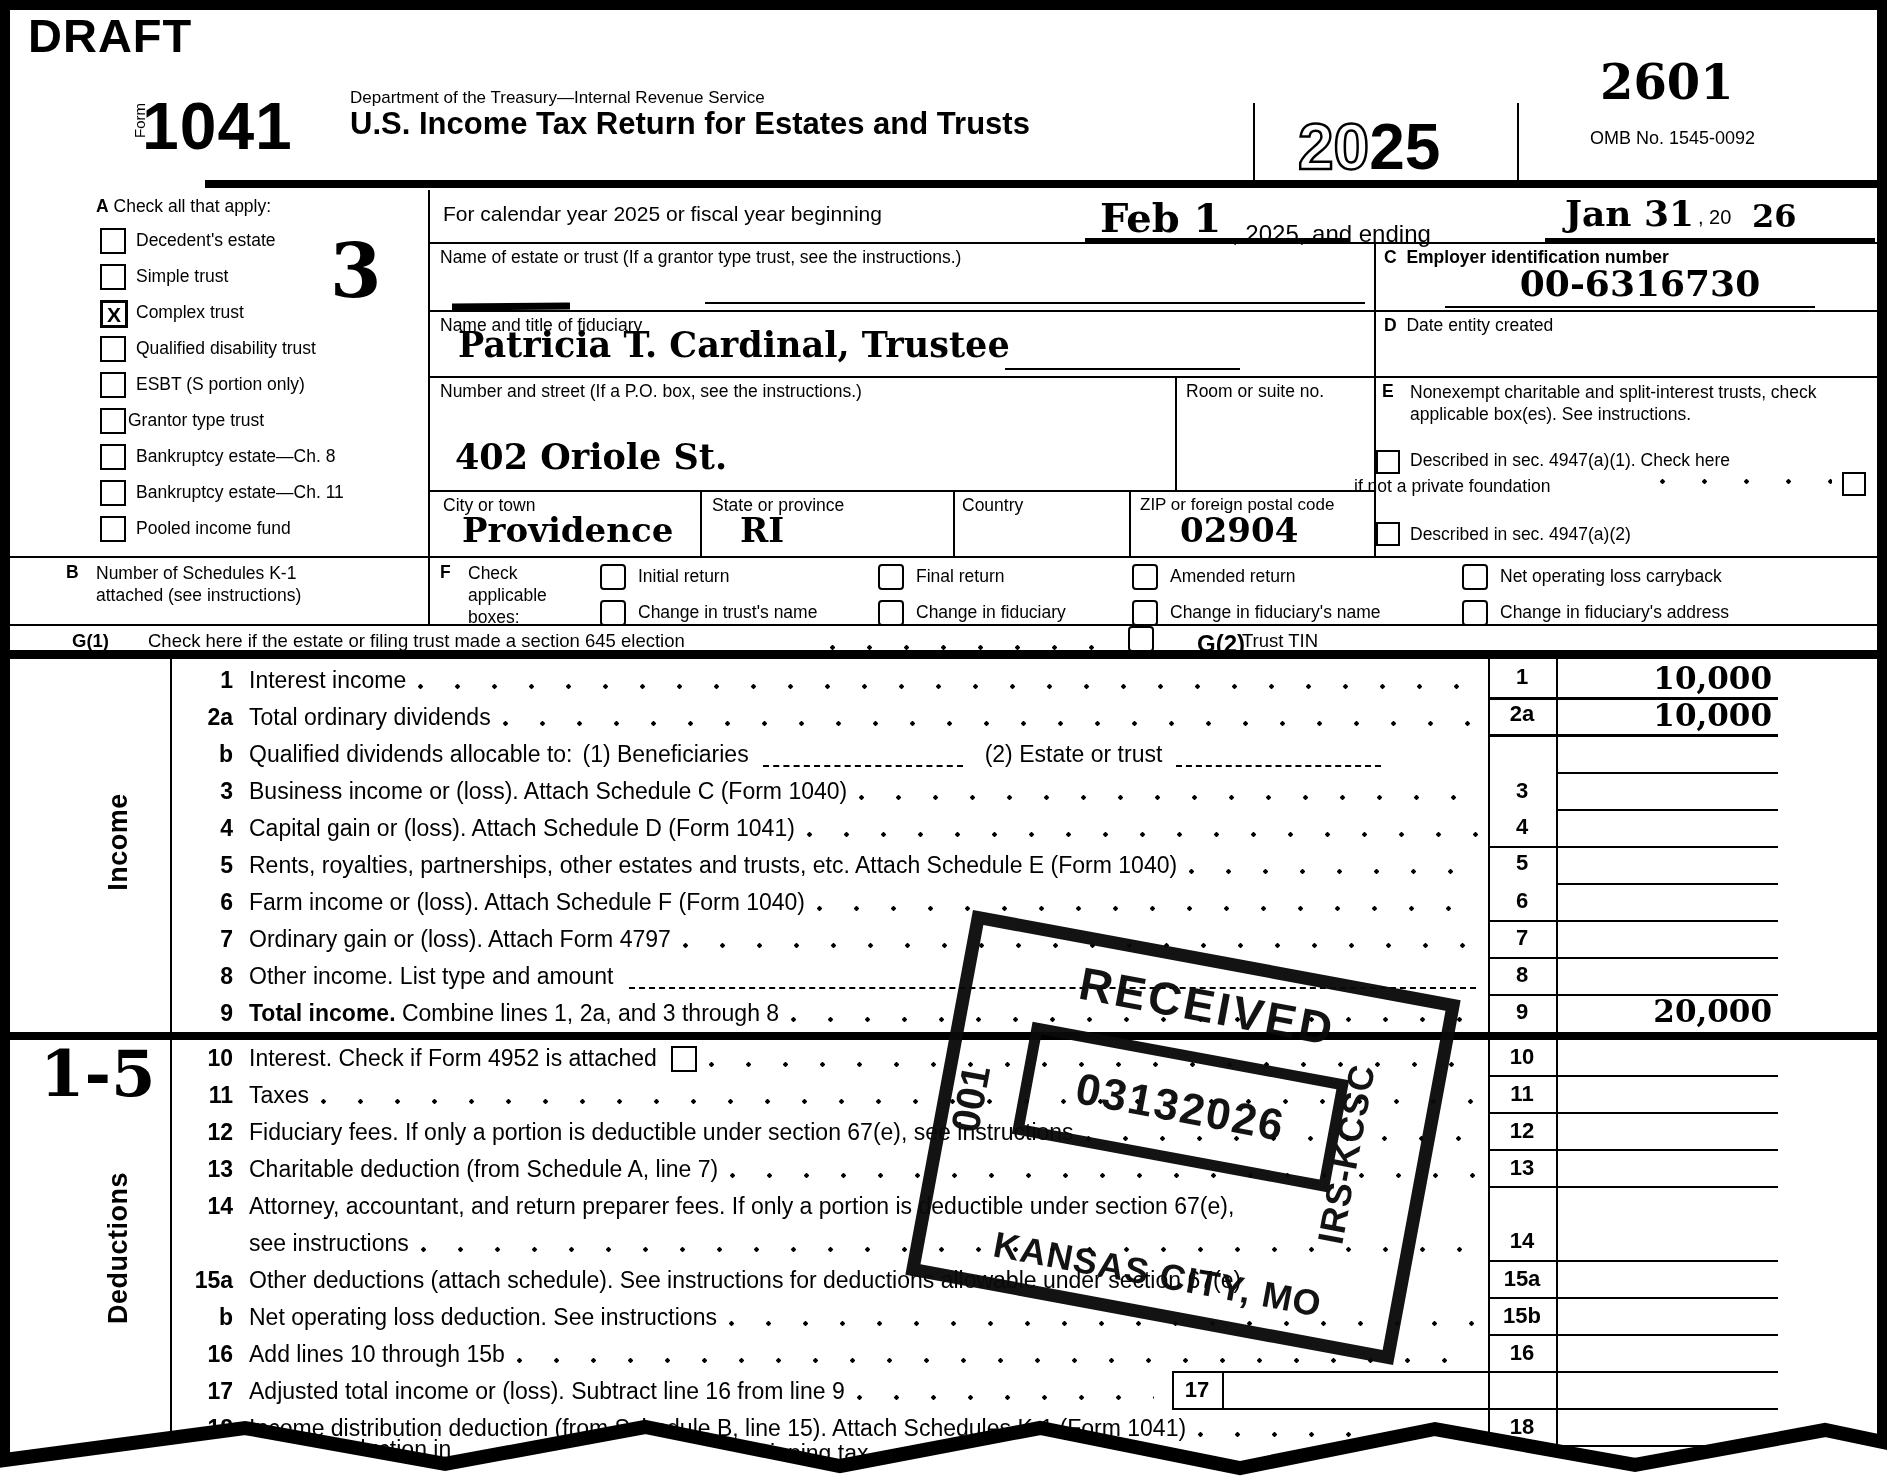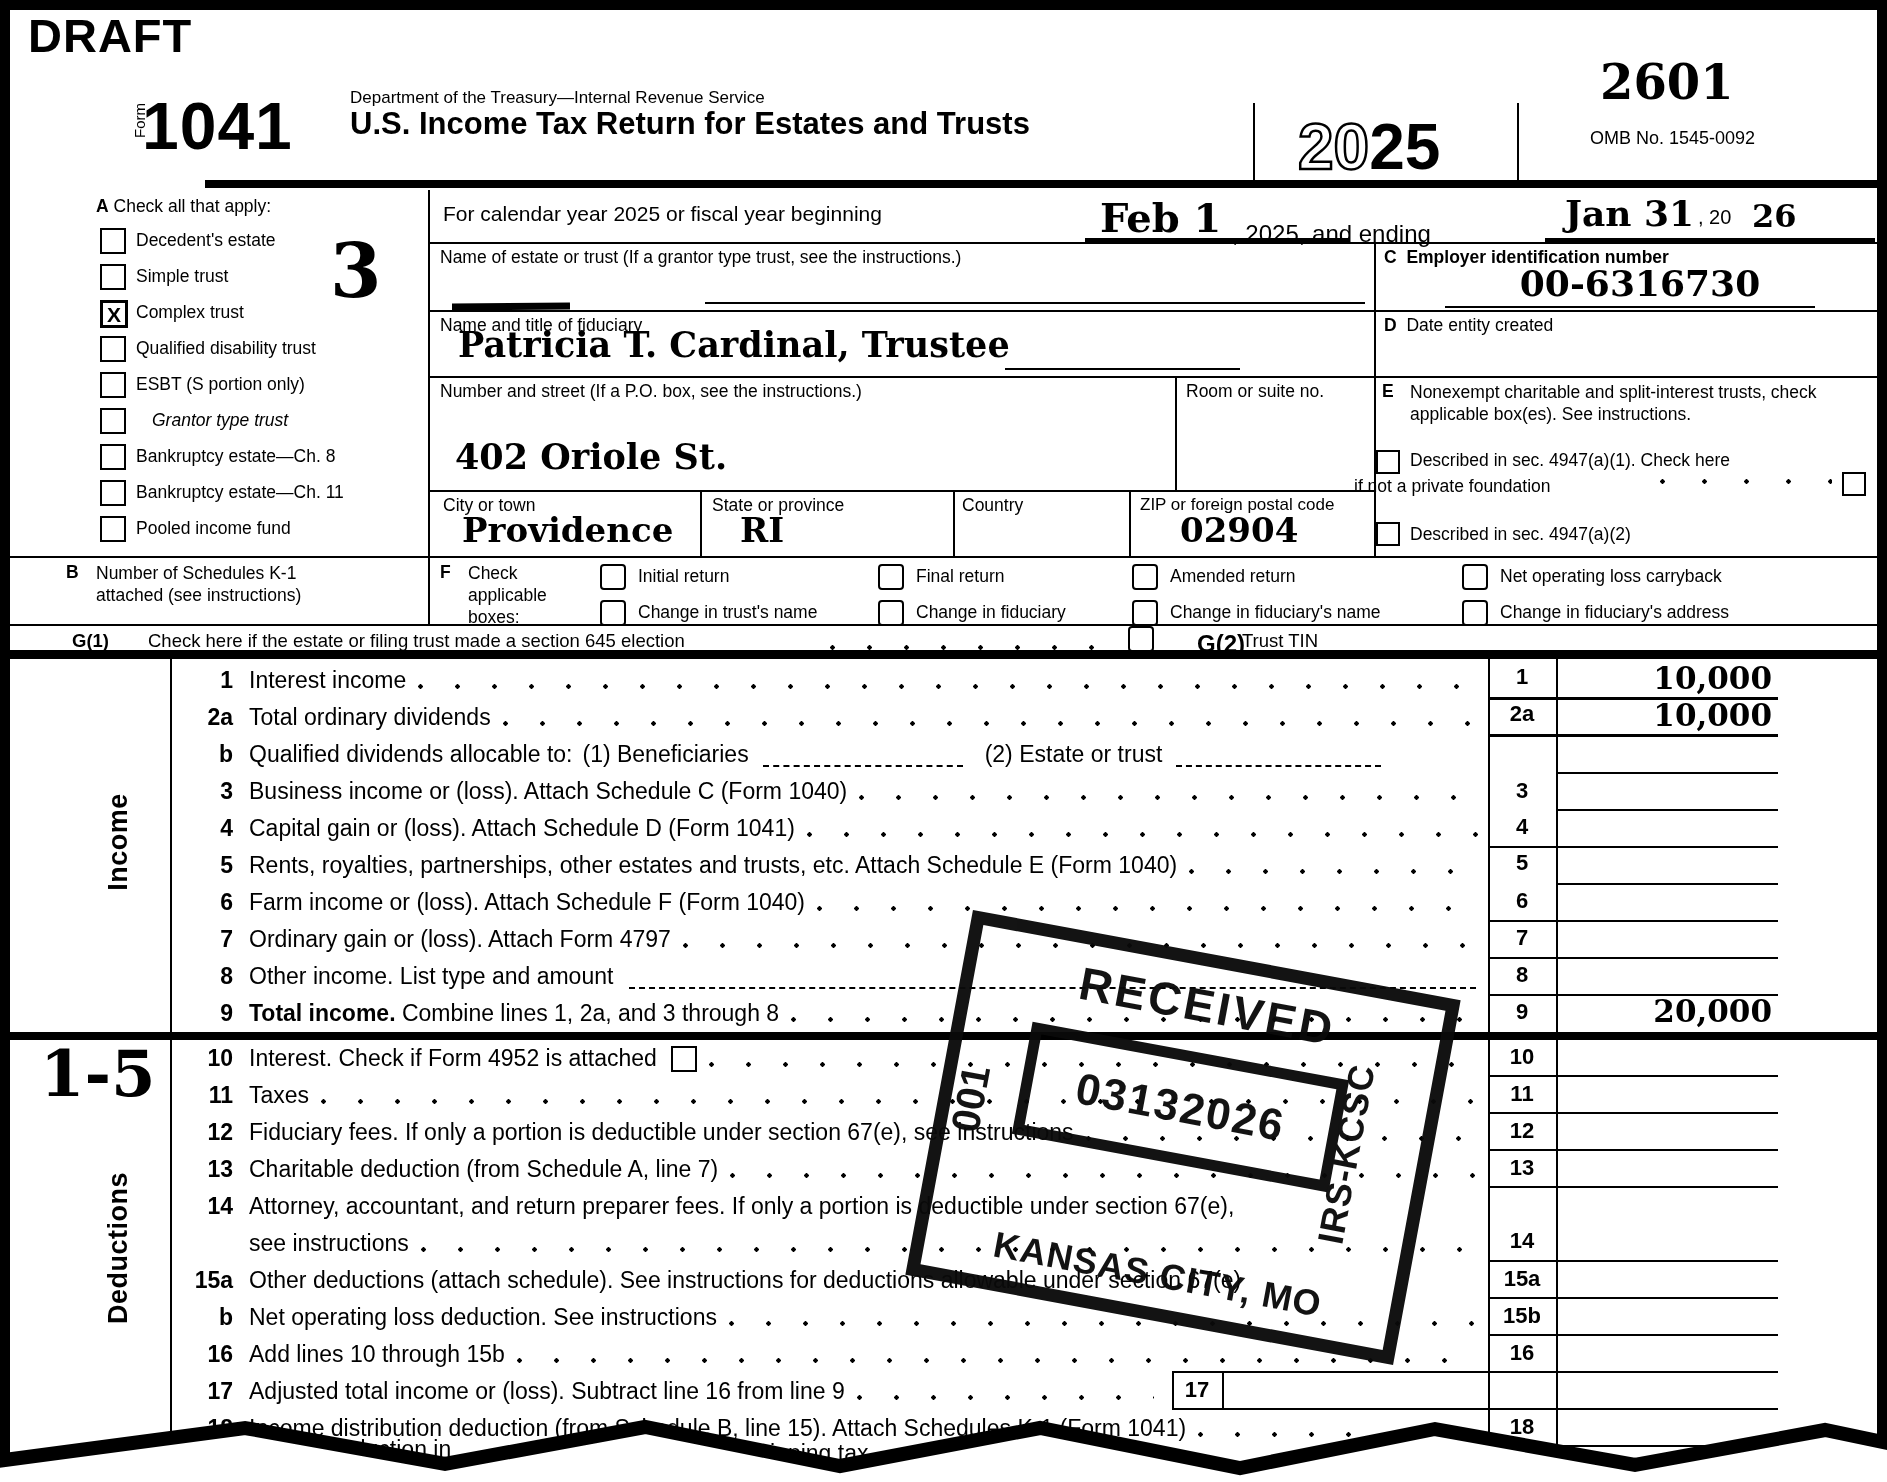--- a/index.html
+++ b/index.html
@@ -84,21 +84,21 @@
   <div class="lbl" style="left:136px;top:230px;">Decedent's estate</div>
   <div class="cb" style="left:100px;top:264px;"></div>
   <div class="lbl" style="left:136px;top:266px;">Simple trust</div>
   <div class="cb" style="left:100px;top:300px;border-width:3px;">X</div>
   <div class="lbl" style="left:136px;top:302px;">Complex trust</div>
   <div class="cb" style="left:100px;top:336px;"></div>
   <div class="lbl" style="left:136px;top:338px;">Qualified disability trust</div>
   <div class="cb" style="left:100px;top:372px;"></div>
   <div class="lbl" style="left:136px;top:374px;">ESBT (S portion only)</div>
   <div class="cb" style="left:100px;top:408px;"></div>
-  <div class="lbl" style="left:152px;top:410px;font-style:italic;">Grantor type trust</div>
+  <div class="lbl" style="left:128px;top:410px;">Grantor type trust</div>
   <div class="cb" style="left:100px;top:444px;"></div>
   <div class="lbl" style="left:136px;top:446px;">Bankruptcy estate—Ch. 8</div>
   <div class="cb" style="left:100px;top:480px;"></div>
   <div class="lbl" style="left:136px;top:482px;">Bankruptcy estate—Ch. 11</div>
   <div class="cb" style="left:100px;top:516px;"></div>
   <div class="lbl" style="left:136px;top:518px;">Pooled income fund</div>
   <div class="abs entry" style="left:330px;top:228px;font-size:74px;">3</div>
 
   <div class="lbl" style="left:443px;top:202px;font-size:21px;">For calendar year 2025 or fiscal year beginning</div>
   <div class="abs entry" style="left:1100px;top:194px;font-size:40px;">Feb 1</div>

